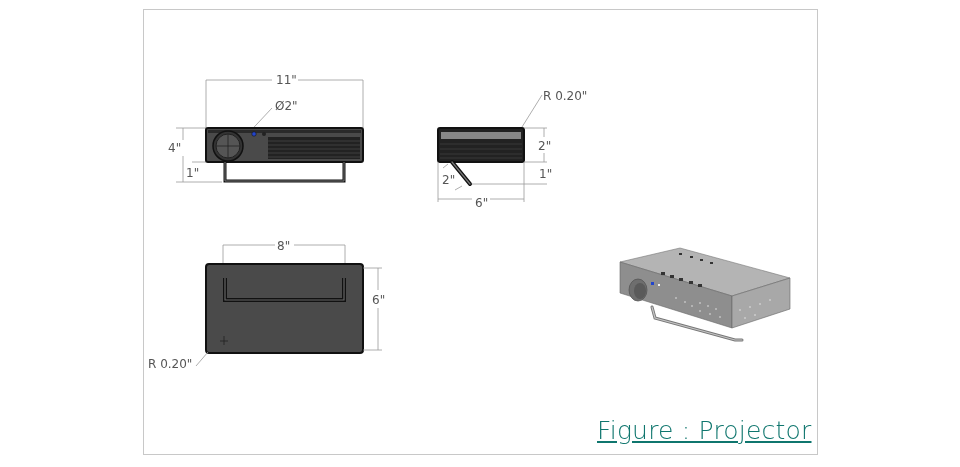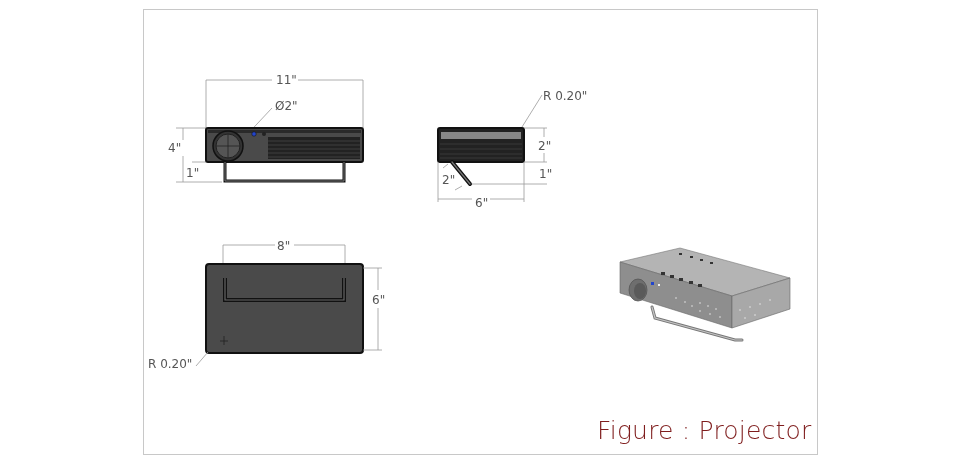--- a/index.html
+++ b/index.html
@@ -2,22 +2,22 @@
 <html><head>
   <meta charset="utf-8">
   <style>
     html, body { margin: 0; padding: 0; background: #ffffff; }
     body { width: 960px; height: 467px; position: relative; overflow: hidden;
            font-family: "DejaVu Sans", sans-serif; }
     .sheet { position: absolute; left: 143px; top: 9px; width: 675px; height: 446px;
              border: 1px solid #c8c8c8; box-sizing: border-box; background: #fff; }
     svg.drawing { position: absolute; left: 0; top: 0; }
     .dim { font-family: "DejaVu Sans", sans-serif; font-size: 12px; fill: #555; }
-    .caption { position: absolute; left: 597px; top: 416px; font-size: 25px; color: #7f1d1d;
-               font-family: "DejaVu Sans", sans-serif; font-weight: 300; letter-spacing: 0.2px; }
+    .caption { position: absolute; left: 597px; top: 416px; font-size: 25px; color: #0f766e;
+               font-family: "DejaVu Sans", sans-serif; font-weight: 300; letter-spacing: 0.2px; text-decoration: underline; }
   </style>
 </head>
 <body>
 
 <div class="sheet"></div>
 
 <svg class="drawing" width="960" height="467" viewBox="0 0 960 467">
 
   <g>
 

